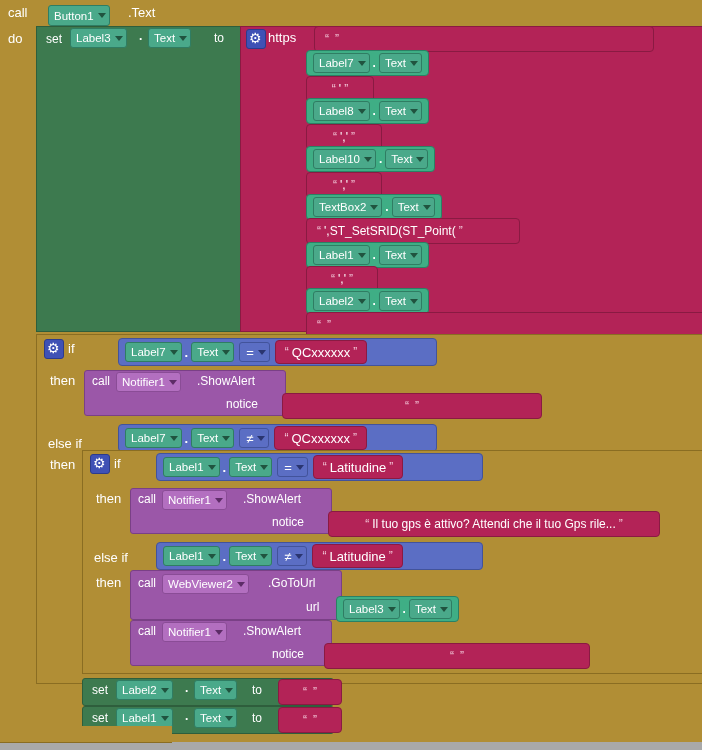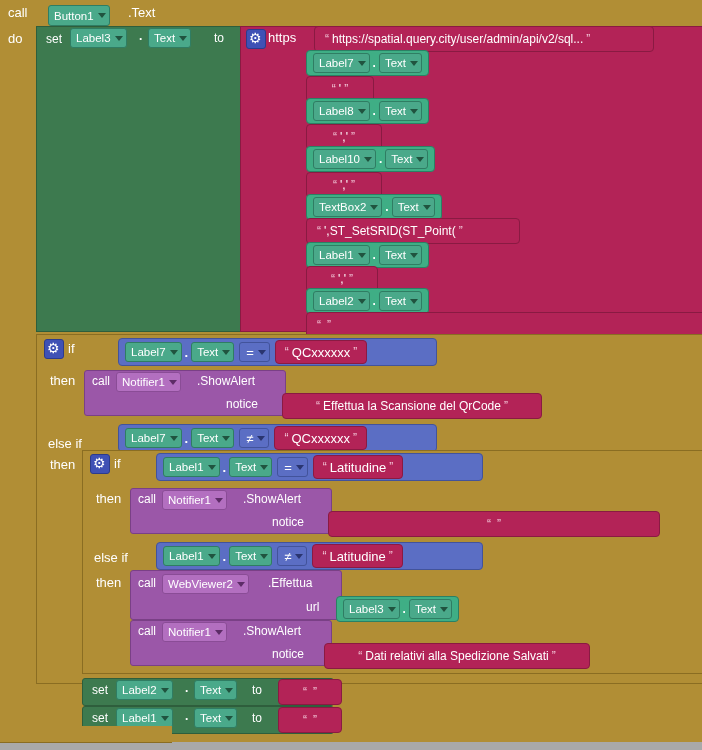--- a/index.html
+++ b/index.html
@@ -108,21 +108,20 @@
       <i class="caret"></i>
   </span>
   <span class="kwsm" style="left:214px;top:31px;">to</span>
 
   <div id="join-block"></div>
   <div class="gearbox" style="left:246px;top:29px;"></div>
   <span class="kwsm" style="left:268px;top:30px;font-size:13px;">https</span>
 
   <div class="textblk" style="left:314px;top:26px;width:324px;">
     <span class="quote">“</span>
-    <span class="str">https://spatial.query.city/user/admin/api/v2/sql...</span>
     <span class="quote">”</span>
   </div>
 
   <div class="getter" style="left:306px;top:50px;">
     <span class="component-field">
       <span class="lbl">Label7</span>
         <i class="caret"></i>
     </span>
     <span class="dot">.</span>
     <span class="prop-field">
@@ -256,21 +255,20 @@
   <div class="callblk" style="left:84px;top:370px;width:200px;height:44px;"></div>
   <span class="kwsm" style="left:92px;top:374px;">call</span>
   <span class="component-field" style="position:absolute;left:116px;top:372px;background:#b36fc0;border-color:#8a4c96;">
     <span class="lbl">Notifier1</span>
       <i class="caret" style="border-top-color:#5d2c67;"></i>
   </span>
   <span class="kwsm" style="left:197px;top:374px;">.ShowAlert</span>
   <span class="kwsm" style="left:226px;top:397px;">notice</span>
   <div class="textblk" style="left:282px;top:393px;width:244px;justify-content:center;">
     <span class="quote">“</span>
-    <span class="str">Effettua la Scansione del QrCode</span>
     <span class="quote">”</span>
   </div>
 
   <span class="kwsm" style="left:48px;top:436px;font-size:13px;">else if</span>
 
   <div class="opblk" style="left:118px;top:424px;width:306px;height:26px;justify-content:flex-start;padding-left:6px;">
     <span class="component-field">
       <span class="lbl">Label7</span>
         <i class="caret"></i>
     </span>
@@ -322,20 +320,21 @@
   <div class="callblk" style="left:130px;top:488px;width:200px;height:44px;"></div>
   <span class="kwsm" style="left:138px;top:492px;">call</span>
   <span class="component-field" style="position:absolute;left:162px;top:490px;background:#b36fc0;border-color:#8a4c96;">
     <span class="lbl">Notifier1</span>
       <i class="caret" style="border-top-color:#5d2c67;"></i>
   </span>
   <span class="kwsm" style="left:243px;top:492px;">.ShowAlert</span>
   <span class="kwsm" style="left:272px;top:515px;">notice</span>
   <div class="textblk" style="left:328px;top:511px;width:316px;justify-content:center;">
     <span class="quote">“</span>
+    <span class="str">Il tuo gps è attivo? Attendi che il tuo Gps rile...</span>
     <span class="quote">”</span>
   </div>
 
   <span class="kwsm" style="left:94px;top:550px;font-size:13px;">else if</span>
 
   <div class="opblk" style="left:156px;top:542px;width:314px;height:26px;justify-content:flex-start;padding-left:6px;">
     <span class="component-field">
       <span class="lbl">Label1</span>
         <i class="caret"></i>
     </span>
@@ -356,21 +355,21 @@
   </div>
 
   <span class="kwsm" style="left:96px;top:575px;font-size:13px;">then</span>
 
   <div class="callblk" style="left:130px;top:570px;width:210px;height:48px;"></div>
   <span class="kwsm" style="left:138px;top:576px;">call</span>
   <span class="component-field" style="position:absolute;left:162px;top:574px;background:#b36fc0;border-color:#8a4c96;">
     <span class="lbl">WebViewer2</span>
       <i class="caret" style="border-top-color:#5d2c67;"></i>
   </span>
-  <span class="kwsm" style="left:268px;top:576px;">.Effettua</span>
+  <span class="kwsm" style="left:268px;top:576px;">.GoToUrl</span>
   <span class="kwsm" style="left:306px;top:600px;">url</span>
   <div class="getter" style="left:336px;top:596px;">
     <span class="component-field">
       <span class="lbl">Label3</span>
         <i class="caret"></i>
     </span>
     <span class="dot">.</span>
     <span class="prop-field">
       <span class="lbl">Text</span>
         <i class="caret"></i>
@@ -380,21 +379,20 @@
   <div class="callblk" style="left:130px;top:620px;width:200px;height:44px;"></div>
   <span class="kwsm" style="left:138px;top:624px;">call</span>
   <span class="component-field" style="position:absolute;left:162px;top:622px;background:#b36fc0;border-color:#8a4c96;">
     <span class="lbl">Notifier1</span>
       <i class="caret" style="border-top-color:#5d2c67;"></i>
   </span>
   <span class="kwsm" style="left:243px;top:624px;">.ShowAlert</span>
   <span class="kwsm" style="left:272px;top:647px;">notice</span>
   <div class="textblk" style="left:324px;top:643px;width:250px;justify-content:center;">
     <span class="quote">“</span>
-    <span class="str">Dati relativi alla Spedizione Salvati</span>
     <span class="quote">”</span>
   </div>
 
   <div class="setrow" style="left:82px;top:678px;width:250px;"></div>
   <span class="kwsm" style="left:92px;top:683px;">set</span>
   <span class="component-field" style="position:absolute;left:116px;top:680px;">
     <span class="lbl">Label2</span>
       <i class="caret"></i>
   </span>
   <span class="dot" style="position:absolute;left:182px;top:681px;">.</span>

